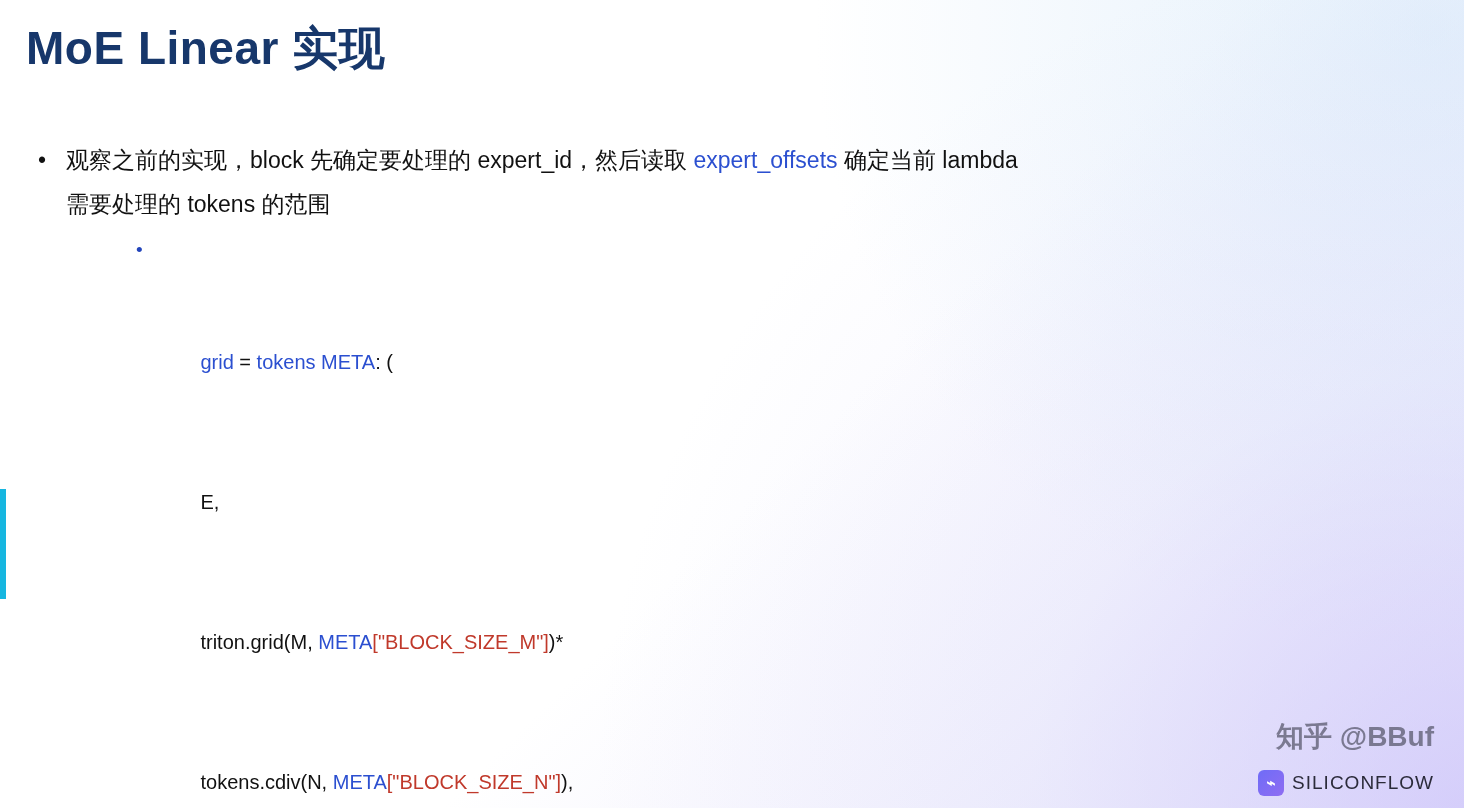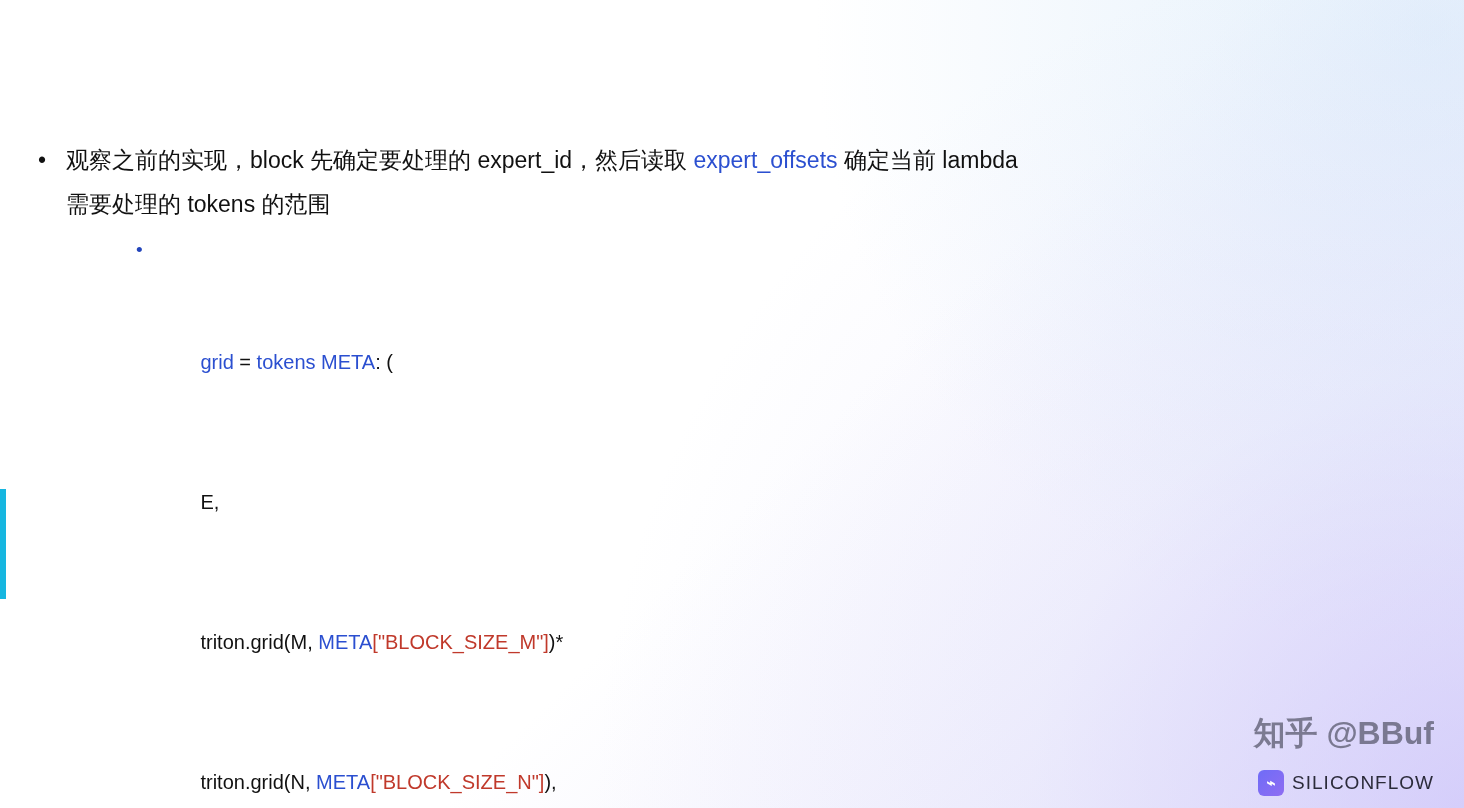--- a/index.html
+++ b/index.html
@@ -82,21 +82,21 @@
   }
   .kw-blue { color: #2b4fd0; }
   .kw-ident { color: #2b4fd0; margin-top: 28px; }
   .kw-str { color: #c0392b; }
   .kw-link { color: #2b4fd0; }
   .gap-sm { height: 10px; }
   .watermark {
     position: absolute;
     right: 30px;
     bottom: 52px;
-    font-size: 32px;
+    font-size: 28px;
     color: #5a5a6e;
     opacity: 0.75;
     font-weight: bold;
   }
   .logo-row {
     position: absolute;
     right: 30px;
     bottom: 12px;
     display: flex;
     align-items: center;
@@ -121,20 +121,21 @@
     font-weight: normal;
   }
 </style>
 </head>
 <body>
 
 <div class="slide">
 
   <div class="left-accent"></div>
 
+  <div class="title">MoE Linear 实现</div>
 
   <div class="content">
 
     <div class="bullet-l1">
       <span class="dot">•</span>
       <span>观察之前的实现，block 先确定要处理的 expert_id，然后读取 </span><span class="kw-link">expert_offsets</span><span> 确定当前 lambda</span>
       <div>需要处理的 tokens 的范围</div>
     </div>
 
     <div class="gap-sm"></div>
@@ -144,21 +145,21 @@
       <div class="code-line">
         <span class="kw-ident">grid</span><span> = </span><span class="kw-blue">tokens</span><span> </span><span class="kw-blue">META</span><span>: (</span>
       </div>
       <div class="code-line">
         <span>E,</span>
       </div>
       <div class="code-line">
         <span>triton.grid(M, </span><span class="kw-blue">META</span><span class="kw-str">["BLOCK_SIZE_M"]</span><span>)*</span>
       </div>
       <div class="code-line">
-        <span>triton.grid(N, </span><span class="kw-blue">META</span><span class="kw-str">["BLOCK_SIZE_N"]</span><span>),</span>
+        <span>tokens.cdiv(N, </span><span class="kw-blue">META</span><span class="kw-str">["BLOCK_SIZE_N"]</span><span>),</span>
       </div>
     </div>
 
   </div>
 
   <div class="watermark">知乎 @BBuf</div>
 
   <div class="logo-row">
     <div class="logo-mark">⌁</div>
     <div class="logo-text">SILICONFLOW</div>

